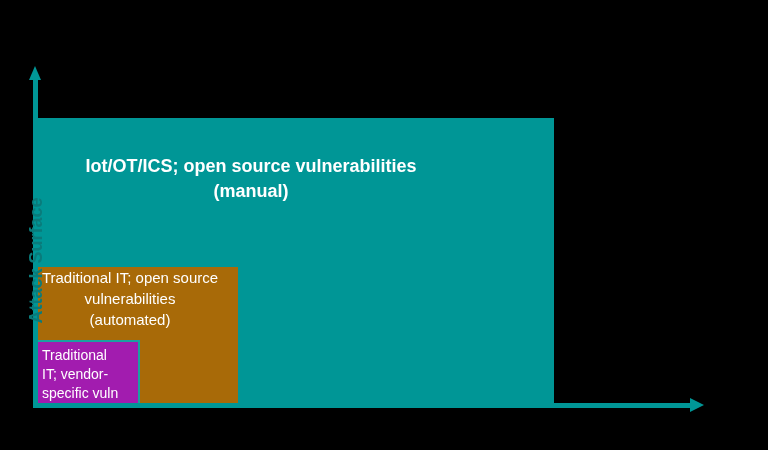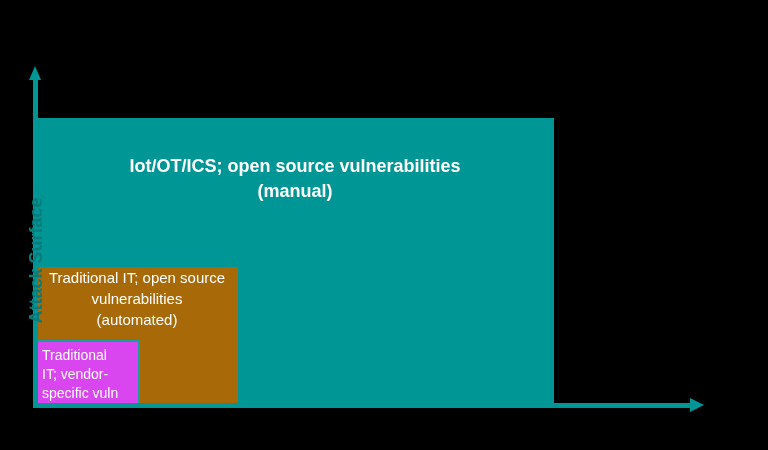--- a/index.html
+++ b/index.html
@@ -97,21 +97,20 @@
     color: #0a7b7b;
     white-space: nowrap;
   }
 
   
   .block {
     position: absolute;
     box-sizing: border-box;
     display: flex;
     align-items: flex-start;
-    justify-content: center;
     color: #ffffff;
   }
 
   #block-iot {
     left: 36px;
     top: 118px;
     width: 518px;
     height: 287px;
     background: #009696;
     padding-top: 36px;
@@ -139,21 +138,21 @@
     line-height: 21px;
     font-weight: normal;
     white-space: pre-line;
   }
 
   #block-traditional-vendor {
     left: 36px;
     top: 340px;
     width: 104px;
     height: 65px;
-    background: #d946ef;
+    background: #a21caf;
     border: 2px solid #1aa0a0;
     border-bottom: none;
     padding-top: 4px;
     justify-content: flex-end;
   }
   #block-traditional-vendor .block-label {
     width: 96px;
     padding-left: 4px;
     text-align: left;
     font-size: 14px;

